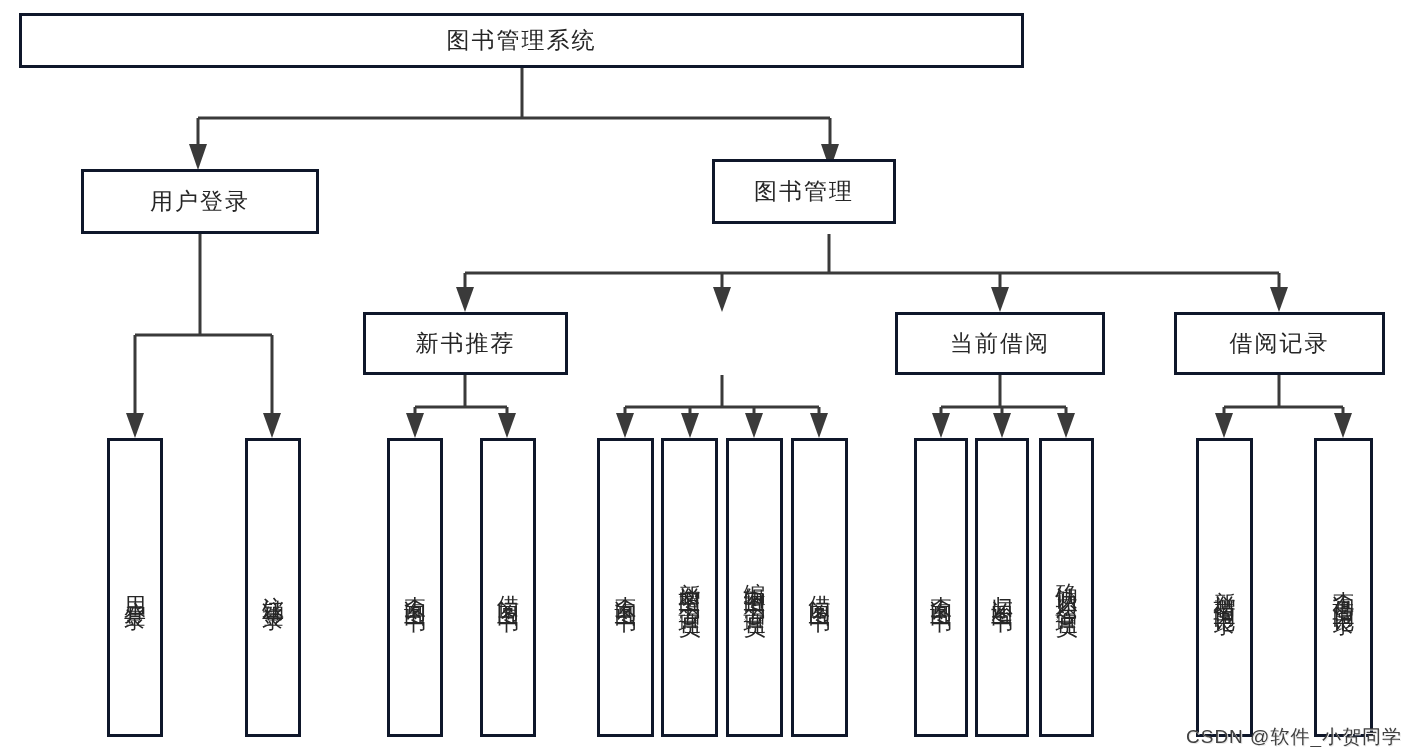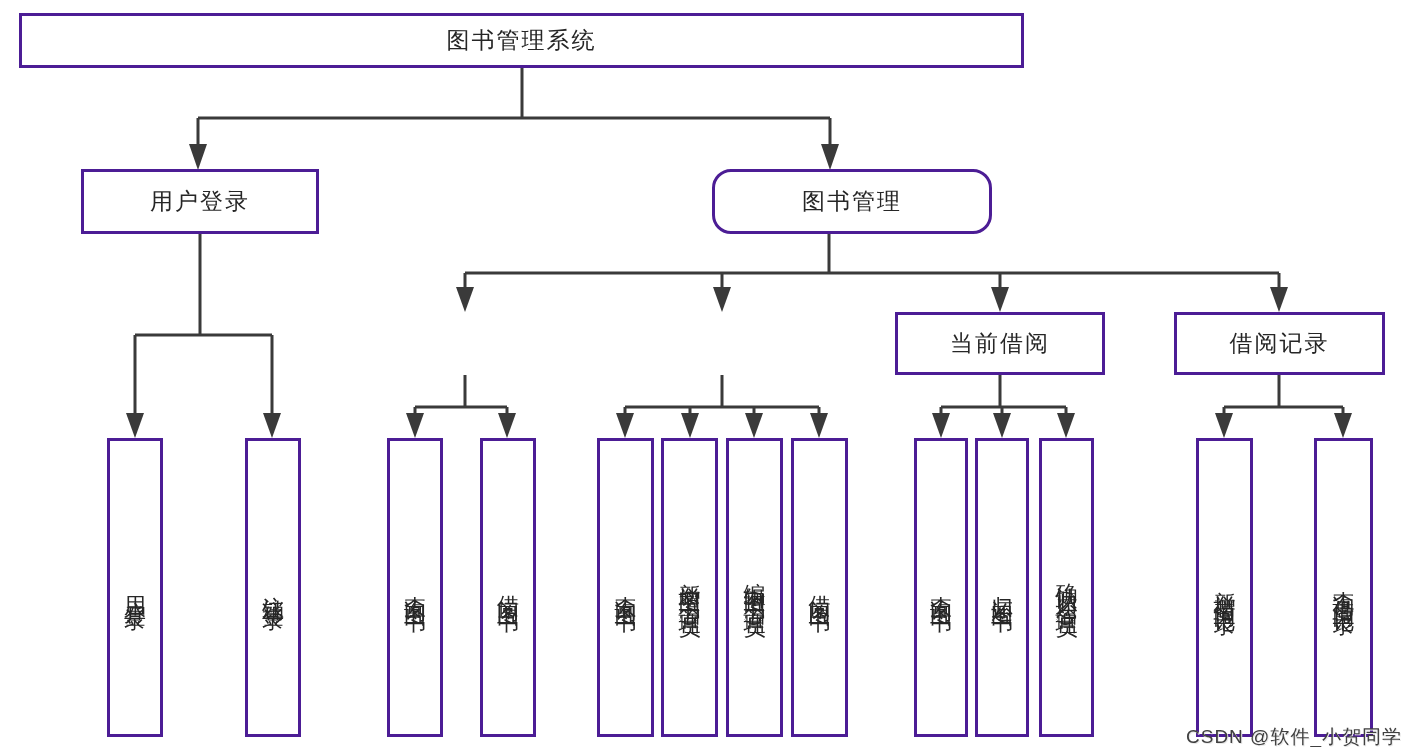--- a/index.html
+++ b/index.html
@@ -8,21 +8,21 @@
     position:relative;
     width:1405px; height:747px;
     background:#ffffff;
     overflow:hidden;
   }
   #wires { position:absolute; left:0; top:0; z-index:1; }
   .box, .leaf {
     position:absolute;
     box-sizing:border-box;
     background:#ffffff;
-    border:3px solid #4c1d95;
+    border:3px solid #0f172a;
     color:#262626;
     display:flex;
     align-items:center;
     justify-content:center;
     z-index:2;
   }
   .box {
     font-size:23px;
     letter-spacing:2px;
     white-space:nowrap;
@@ -110,22 +110,23 @@
       <polygon points="1057,413 1075,413 1066,438"></polygon>
 
       <polygon points="1215,413 1233,413 1224,438"></polygon>
       <polygon points="1334,413 1352,413 1343,438"></polygon>
     </g>
   </svg>
 
   <div class="box" style="left:19px; top:13px; width:1005px; height:55px;">图书管理系统</div>
 
   <div class="box" style="left:81px; top:169px; width:238px; height:65px;">用户登录</div>
-  <div class="box" style="left:712px; top:169px; width:280px; height:65px;border-radius:19px;">图书管理</div>
+  <div class="box" style="left:712px; top:159px; width:184px; height:65px;">图书管理</div>
 
+  <div class="box" style="left:363px; top:312px; width:205px; height:63px;">新书推荐</div>
   <div class="box" style="left:1174px; top:312px; width:211px; height:63px;">借阅记录</div>
   <div class="box" style="left:895px; top:312px; width:210px; height:63px;">当前借阅</div>
 
   <div class="leaf" style="left:107px; width:56px;">用户登录</div>
   <div class="leaf" style="left:245px; width:56px;">注销登录</div>
 
   <div class="leaf" style="left:387px; width:56px;">查询图书</div>
   <div class="leaf" style="left:480px; width:56px;">借阅图书</div>
 
   <div class="leaf" style="left:597px; width:57px;">查询图书</div>

